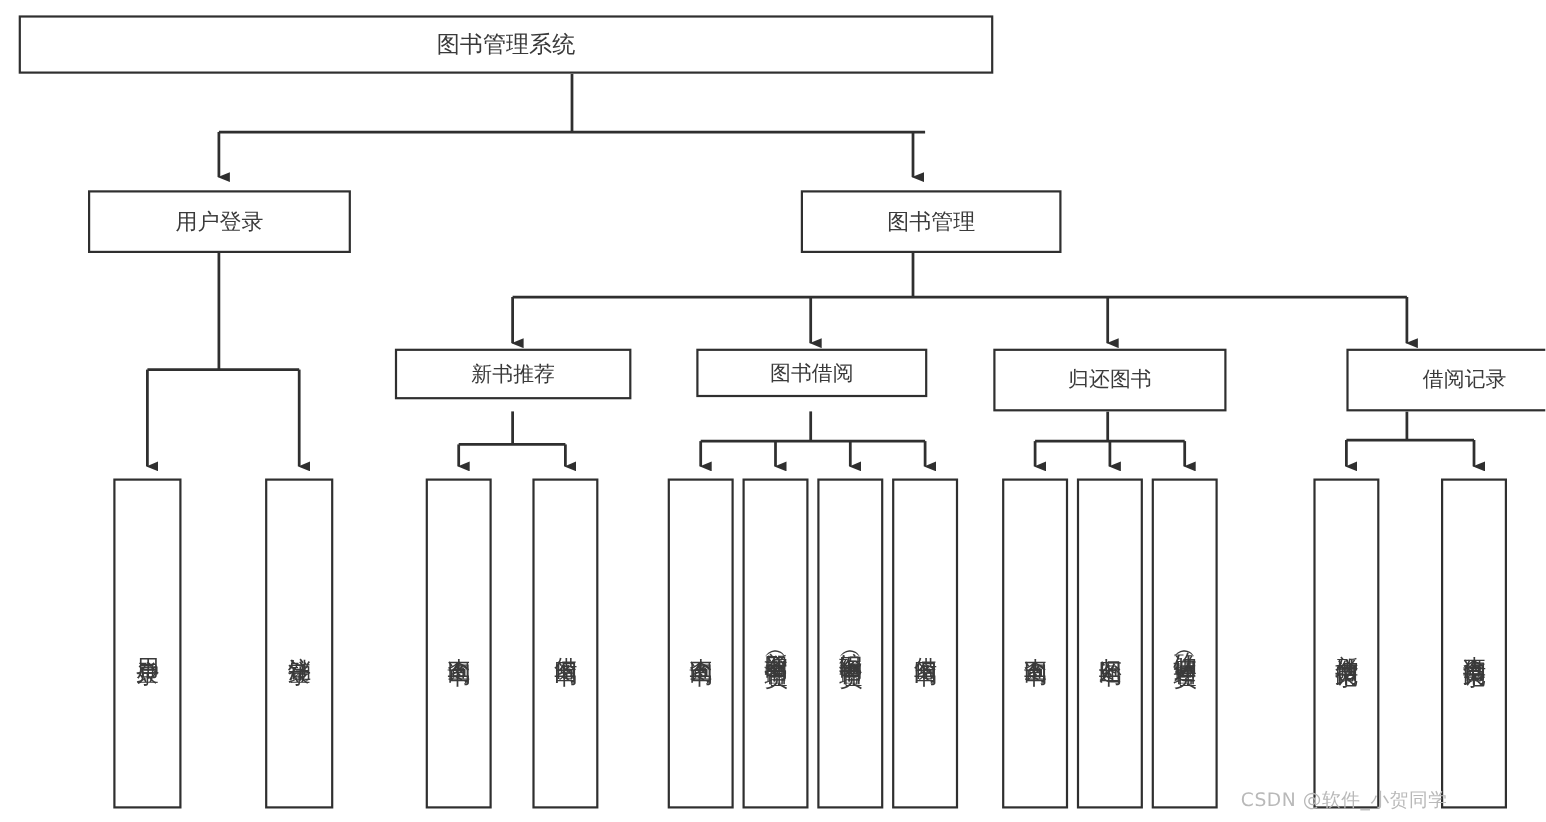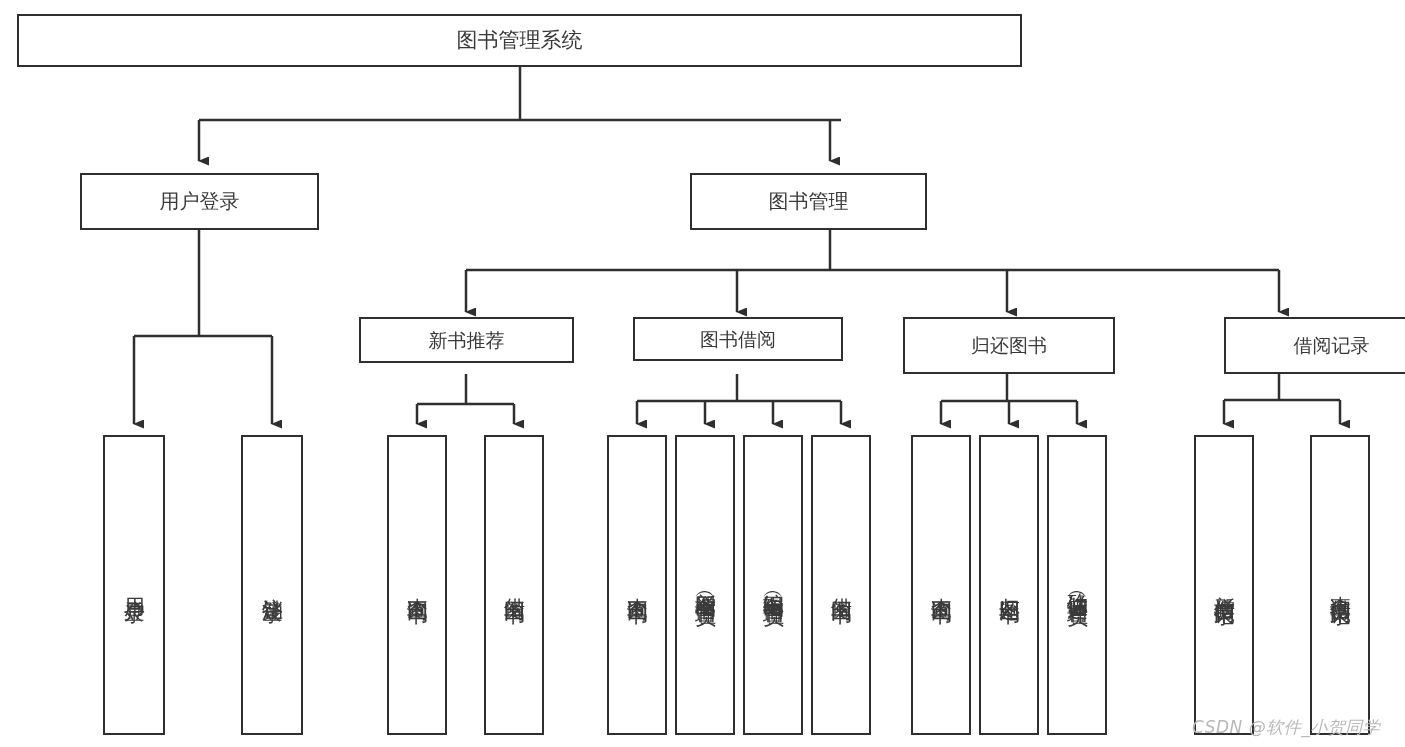--- a/index.html
+++ b/index.html
@@ -116,28 +116,28 @@
       <path d="M 1009,401 L 1009,424" marker-end="url(#arrowhead)"></path>
       <path d="M 1077,401 L 1077,424" marker-end="url(#arrowhead)"></path>
 
       <path d="M 1279,374 L 1279,400"></path>
       <path d="M 1224,400 L 1340,400"></path>
       <path d="M 1224,400 L 1224,424" marker-end="url(#arrowhead)"></path>
       <path d="M 1340,400 L 1340,424" marker-end="url(#arrowhead)"></path>
     </g>
   </svg>
 
-  <div class="node root" style="left:17px; top:14px; width:1005px; height:53px;">
+  <div class="node root" style="left:17px; top:14px; width:886px; height:53px;">
     <span class="label">图书管理系统</span>
   </div>
 
   <div class="node level1" style="left:80px; top:173px; width:239px; height:57px;">
     <span class="label">用户登录</span>
   </div>
-  <div class="node level1" style="left:690px; top:173px; width:237px; height:57px;">
+  <div class="node level1" style="left:728px; top:173px; width:237px; height:57px;">
     <span class="label">图书管理</span>
   </div>
 
   <div class="node level2" style="left:359px; top:317px; width:215px; height:46px;">
     <span class="label">新书推荐</span>
   </div>
   <div class="node level2" style="left:633px; top:317px; width:210px; height:44px;">
     <span class="label">图书借阅</span>
   </div>
   <div class="node level2" style="left:903px; top:317px; width:212px; height:57px;">
@@ -184,15 +184,15 @@
     <span class="label">确认归还（管理员）</span>
   </div>
 
   <div class="node leaf" style="left:1194px; top:435px; width:60px; height:300px;">
     <span class="label">新增借阅记录</span>
   </div>
   <div class="node leaf" style="left:1310px; top:435px; width:60px; height:300px;">
     <span class="label">查询借阅记录</span>
   </div>
 
-  <div class="watermark" style="left:1192px; top:716px;font-style:italic;">CSDN @软件_小贺同学</div>
+  <div class="watermark" style="left:1128px; top:716px;">CSDN @软件_小贺同学</div>
 
 </div>
 
 </body></html>

